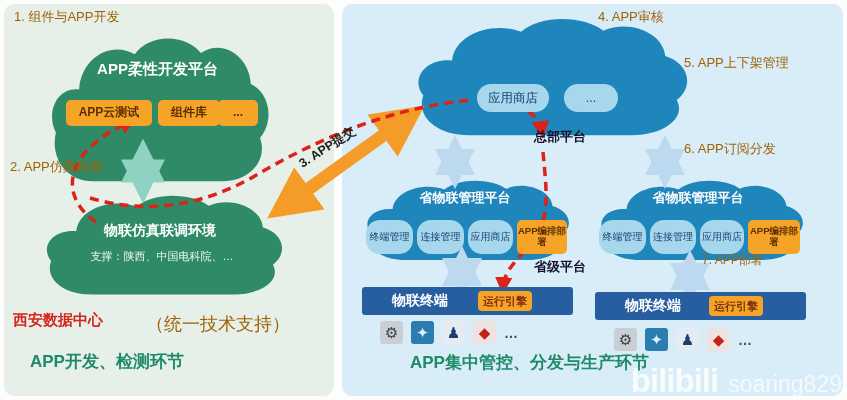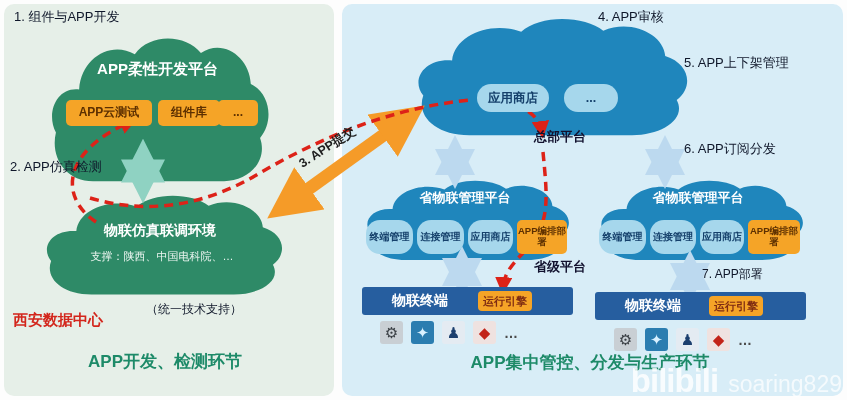--- a/index.html
+++ b/index.html
@@ -5,37 +5,37 @@
   html,body{margin:0;padding:0;}
   #canvas{position:relative;width:847px;height:400px;background:#fdfdfd;overflow:hidden;
           font-family:"Liberation Sans",sans-serif;}
   .panel{position:absolute;border-radius:10px;}
   .panel.left{left:4px;top:4px;width:330px;height:392px;background:#e6efe8;}
   .panel.right{left:342px;top:4px;width:501px;height:392px;background:#d8edf7;}
   .cloud-svg{position:absolute;}
   .cloud-title{position:absolute;color:#ffffff;font-weight:bold;text-align:center;line-height:1.2;}
   .obox{position:absolute;background:#f5a427;border-radius:5px;color:#5d3001;font-weight:bold;
         display:flex;align-items:center;justify-content:center;text-align:center;line-height:1.15;}
-  .bbox{position:absolute;background:#a6d7ec;border-radius:14px;color:#15406b;font-weight:bold;
+  .bbox{position:absolute;background:#a6d7ec;border-radius:14px;color:#15406b;font-weight:normal;
         display:flex;align-items:center;justify-content:center;text-align:center;line-height:1.15;}
-  .lbl{position:absolute;color:#0f172a;font-size:13px;white-space:nowrap;}
+  .lbl{position:absolute;color:#a16207;font-size:13px;white-space:nowrap;}
   .platform-lbl{position:absolute;font-weight:bold;font-size:13px;color:#11112e;white-space:nowrap;}
   .terminal{position:absolute;background:#265e9f;border-radius:3px;color:#fff;font-weight:bold;
             font-size:14px;display:flex;align-items:center;padding-left:30px;box-sizing:border-box;}
   .badge{position:absolute;background:#f5a427;border-radius:4px;color:#7e2b12;font-weight:bold;
          font-size:11px;display:flex;align-items:center;justify-content:center;}
   .icon-row{position:absolute;display:flex;gap:8px;align-items:center;}
   .dev-icon{width:23px;height:23px;border-radius:3px;display:flex;align-items:center;
             justify-content:center;font-size:15px;}
   .di-1{background:#c9cfd4;color:#3a3f44;}
   .di-2{background:#2b7db0;color:#d9f1ff;}
   .di-3{background:#e4ebf2;color:#1c3f6e;}
   .di-4{background:#efe2e0;color:#c22318;}
   .icon-more{color:#4a4a4a;font-weight:bold;font-size:14px;letter-spacing:1px;}
-  .footer-title{position:absolute;font-weight:bold;font-size:17px;color:#1d8a68;text-align:center;
+  .footer-title{position:absolute;font-weight:bold;font-size:17px;color:#1d8a68;
                 white-space:nowrap;}
   .red-lbl{position:absolute;color:#d3261c;font-weight:bold;font-size:15px;white-space:nowrap;}
   .submit-lbl{position:absolute;color:#1d1d1d;font-size:12.5px;font-weight:bold;
               transform:rotate(-33deg);transform-origin:0 0;white-space:nowrap;}
   .wrap2{width:64px;white-space:normal;line-height:1.3;font-size:12px;}
   #arrow-layer{position:absolute;left:0;top:0;pointer-events:none;}
   .watermark{position:absolute;right:5px;bottom:0px;display:flex;align-items:baseline;gap:10px;}
   .wm-logo{font-weight:800;font-size:33px;letter-spacing:-1px;color:rgba(255,255,255,0.82);}
   .wm-user{font-size:23px;color:rgba(255,255,255,0.72);}
 </style>
@@ -92,21 +92,21 @@
 
   <div class="lbl" style="left:14px;top:8px;">1. 组件与APP开发</div>
   <div class="cloud-title" style="left:60px;top:60px;width:195px;font-size:15px;">APP柔性开发平台</div>
   <div class="obox" style="left:66px;top:100px;width:86px;height:26px;font-size:12px;">APP云测试</div>
   <div class="obox" style="left:158px;top:100px;width:62px;height:26px;font-size:12px;">组件库</div>
   <div class="obox" style="left:218px;top:100px;width:40px;height:26px;font-size:12px;">...</div>
   <div class="lbl" style="left:10px;top:158px;">2. APP仿真检测</div>
   <div class="cloud-title" style="left:42px;top:250px;width:240px;font-size:11px;font-weight:normal;color:#eef7f2;">支撑：陕西、中国电科院、…</div>
   <div class="cloud-title" style="left:55px;top:222px;width:210px;font-size:14px;">物联仿真联调环境</div>
   <div class="red-lbl" style="left:13px;top:311px;">西安数据中心</div>
-  <div class="lbl" style="left:146px;top:301px;font-size:12px;">（统一技术支持）</div>
+  <div class="lbl" style="left:146px;top:312px;font-size:18px;">（统一技术支持）</div>
   <div class="footer-title" style="left:30px;top:350px;width:270px;">APP开发、检测环节</div>
 
   <div class="submit-lbl" style="left:296px;top:158px;">3. APP提交</div>
 
   <div class="lbl" style="left:598px;top:8px;">4. APP审核</div>
   <div class="bbox" style="left:477px;top:84px;width:72px;height:28px;font-size:12.5px;">应用商店</div>
   <div class="bbox" style="left:564px;top:84px;width:54px;height:28px;font-size:12.5px;">...</div>
   <div class="lbl" style="left:684px;top:54px;">5. APP上下架管理</div>
   <div class="platform-lbl" style="left:534px;top:128px;">总部平台</div>
   <div class="lbl" style="left:684px;top:140px;">6. APP订阅分发</div>
@@ -117,21 +117,21 @@
   <div class="bbox" style="left:468px;top:220px;width:45px;height:34px;font-size:10px;">应用商店</div>
   <div class="obox" style="left:517px;top:220px;width:50px;height:34px;font-size:9.5px;">APP编排部署</div>
 
   <div class="cloud-title" style="left:608px;top:190px;width:180px;font-size:13px;">省物联管理平台</div>
   <div class="bbox" style="left:599px;top:220px;width:47px;height:34px;font-size:10px;">终端管理</div>
   <div class="bbox" style="left:650px;top:220px;width:46px;height:34px;font-size:10px;">连接管理</div>
   <div class="bbox" style="left:700px;top:220px;width:44px;height:34px;font-size:10px;">应用商店</div>
   <div class="obox" style="left:748px;top:220px;width:52px;height:34px;font-size:9.5px;">APP编排部署</div>
 
   <div class="platform-lbl" style="left:534px;top:258px;">省级平台</div>
-  <div class="lbl" style="left:702px;top:266px;font-size:12px;">7. APP部署</div>
+  <div class="lbl" style="left:702px;top:252px;font-size:12px;">7. APP部署</div>
 
   <div class="terminal" style="left:362px;top:287px;width:211px;height:28px;">
     <span>物联终端</span>
     <span class="badge" style="left:116px;top:4px;width:54px;height:20px;">运行引擎</span>
   </div>
   <div class="terminal" style="left:595px;top:292px;width:211px;height:28px;">
     <span>物联终端</span>
     <span class="badge" style="left:114px;top:4px;width:54px;height:20px;">运行引擎</span>
   </div>
 

